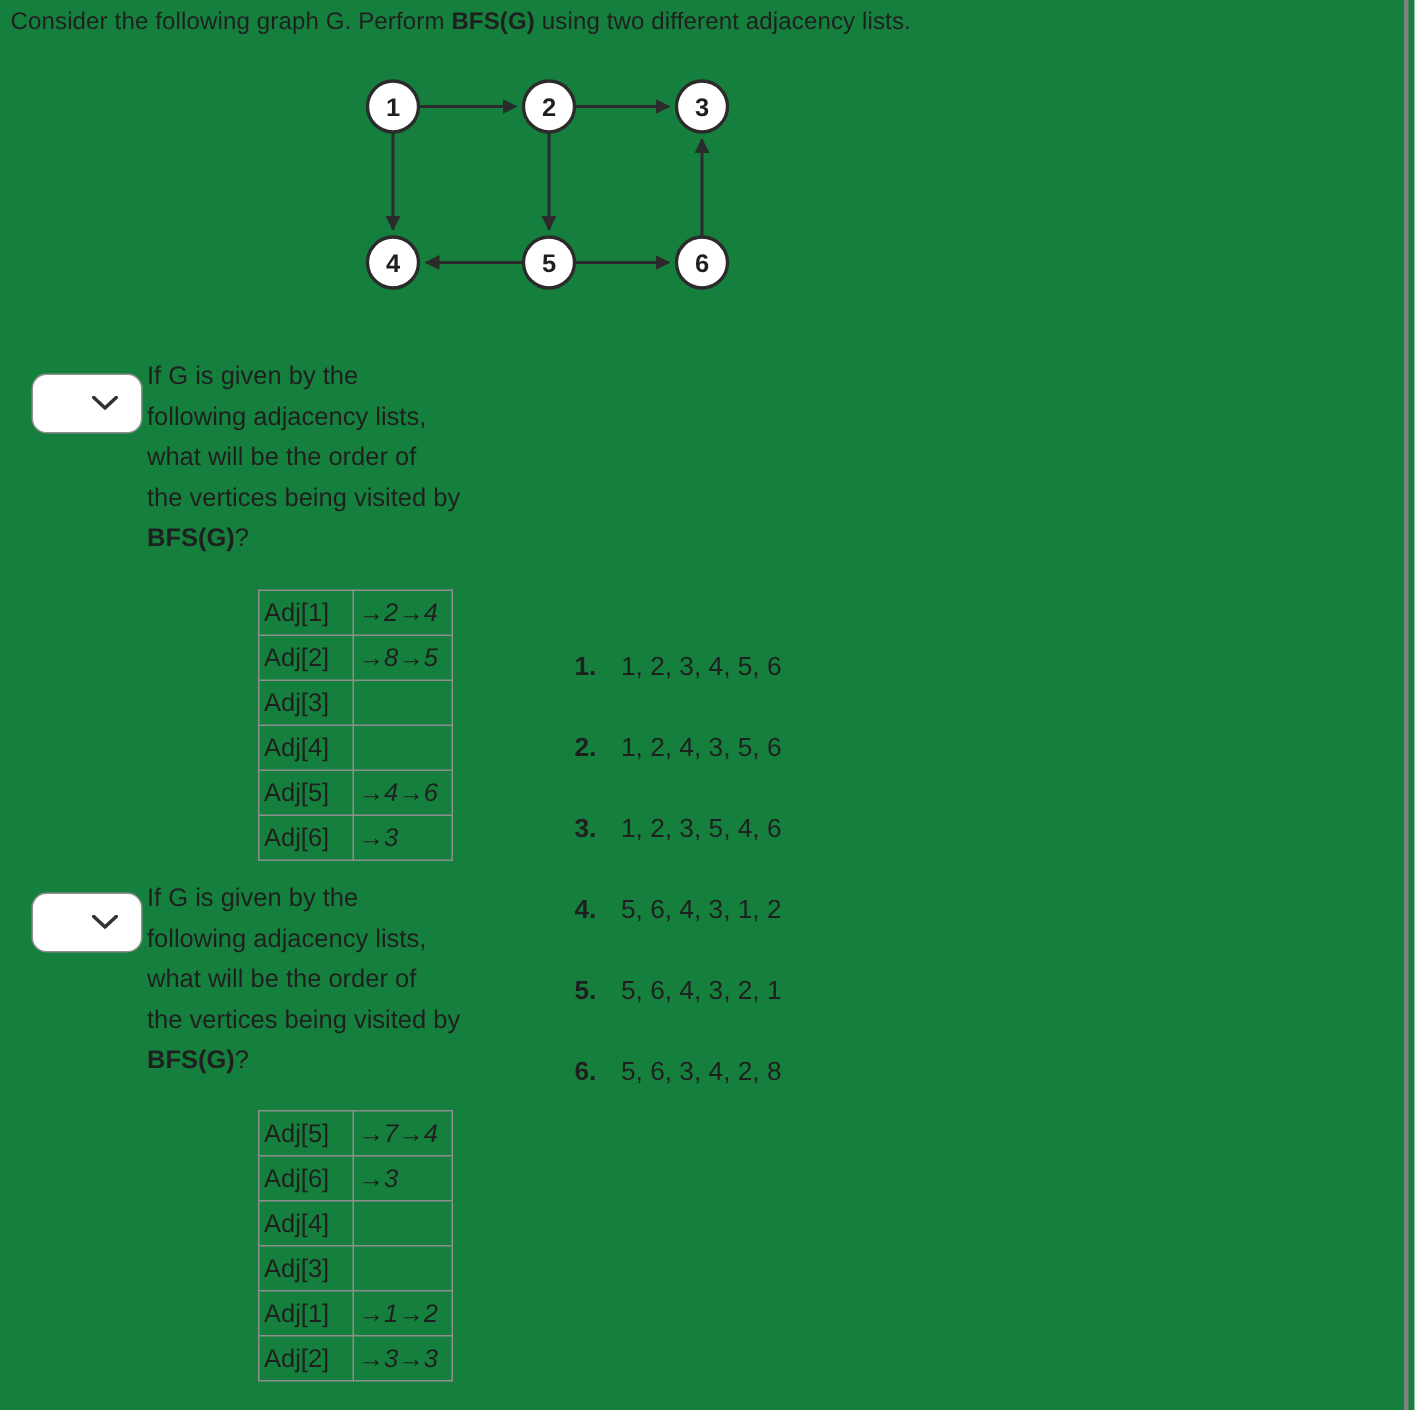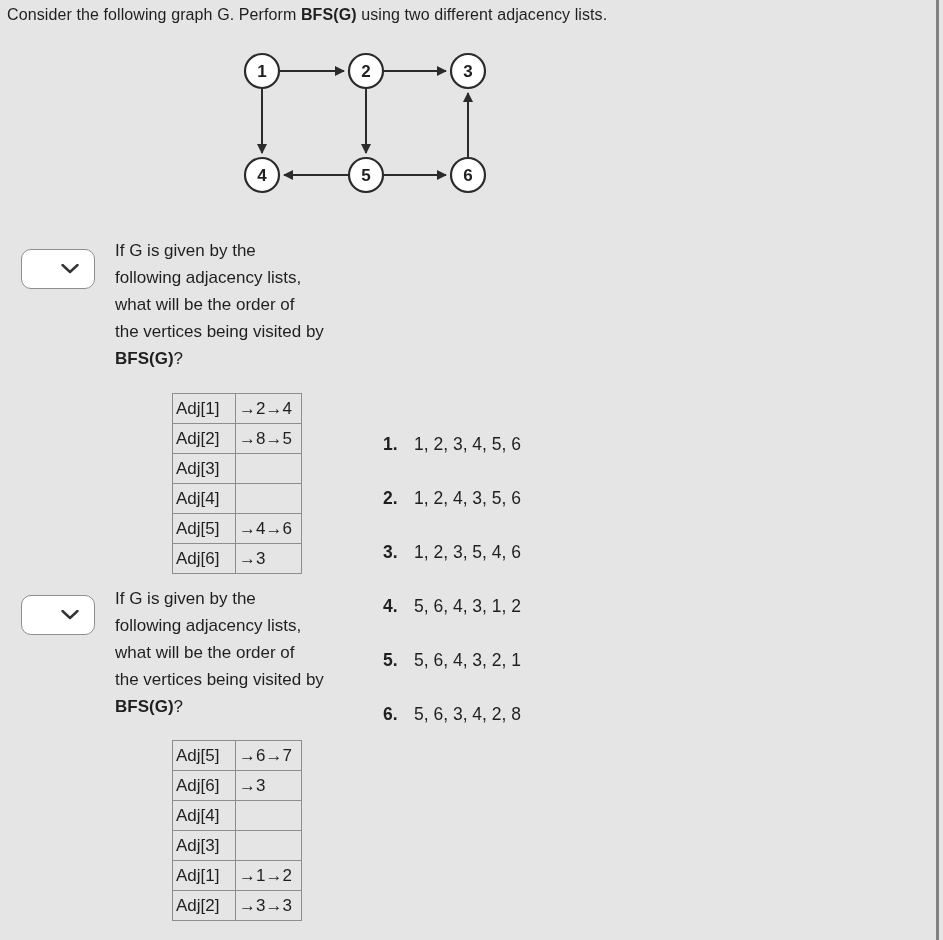--- a/index.html
+++ b/index.html
@@ -1,46 +1,46 @@
 <!DOCTYPE html>
 <html><head>
 <meta charset="utf-8">
 <style>
   html,body{margin:0;padding:0;background:#fff;}
   .page{
-    position:relative;width:943px;height:940px;background:#e5e5e5;overflow:hidden;
+    position:relative;width:943px;height:940px;background:#15803d;overflow:hidden;
     font-family:"Liberation Sans","DejaVu Sans",sans-serif;color:#1f1f1f;
   }
   .b{font-weight:bold;}
   .title{position:absolute;left:7px;top:6px;font-size:16px;letter-spacing:0.1px;white-space:nowrap;}
   .graph{position:absolute;left:225px;top:34px;}
   .graph text{font-family:"Liberation Sans","DejaVu Sans",sans-serif;font-size:17px;font-weight:600;fill:#1f1f1f;}
   .dropdown{
     position:absolute;left:21px;width:74px;height:40px;background:#fff;
     border:1.6px solid #8f8f8f;border-radius:10px;display:flex;align-items:center;
     justify-content:flex-end;padding:0;box-sizing:border-box;cursor:pointer;
   }
   .dropdown svg{margin-right:15px;}
   .dd1{top:249px;}
   .dd2{top:595px;}
-  .qtext{position:absolute;left:115px;font-size:17px;line-height:27px;width:270px;}
+  .qtext{position:absolute;left:98px;font-size:17px;line-height:27px;width:270px;}
   .qt1{top:237px;}
   .qt2{top:585px;}
   .adj{
     position:absolute;left:172px;border-collapse:collapse;font-size:17px;
     table-layout:fixed;
   }
   .t1{top:393px;}
   .t2{top:740px;}
   .adj td{
     border:1px solid #8e8e8e;height:29px;padding:0 0 0 3px;vertical-align:middle;
     white-space:nowrap;overflow:hidden;
   }
   .adj td.k{width:59px;margin-top:48px;}
-  .adj td.v{width:62px;}
+  .adj td.v{width:62px;font-style:italic;}
   .option{position:absolute;left:383px;display:flex;font-size:17.5px;line-height:20px;}
   .opt-num{font-weight:bold;width:23px;flex:0 0 aupx;}
   .opt-vals{margin-left:8px;}
   .scrollbar{position:absolute;top:0;left:936px;width:3px;height:940px;background:#818181;}
 </style>
 </head>
 <body>
 
 <div class="page">
 
@@ -168,21 +168,21 @@
     <div>following adjacency lists,</div>
     <div>what will be the order of</div>
     <div>the vertices being visited by</div>
     <div><span class="b">BFS(G)</span><span>?</span></div>
   </div>
 
   <table class="adj t2">
     <tbody>
       <tr>
         <td class="k">Adj[5]</td>
-        <td class="v">→6→7</td>
+        <td class="v">→7→4</td>
       </tr>
       <tr>
         <td class="k">Adj[6]</td>
         <td class="v">→3</td>
       </tr>
       <tr>
         <td class="k">Adj[4]</td>
         <td class="v"></td>
       </tr>
       <tr>

